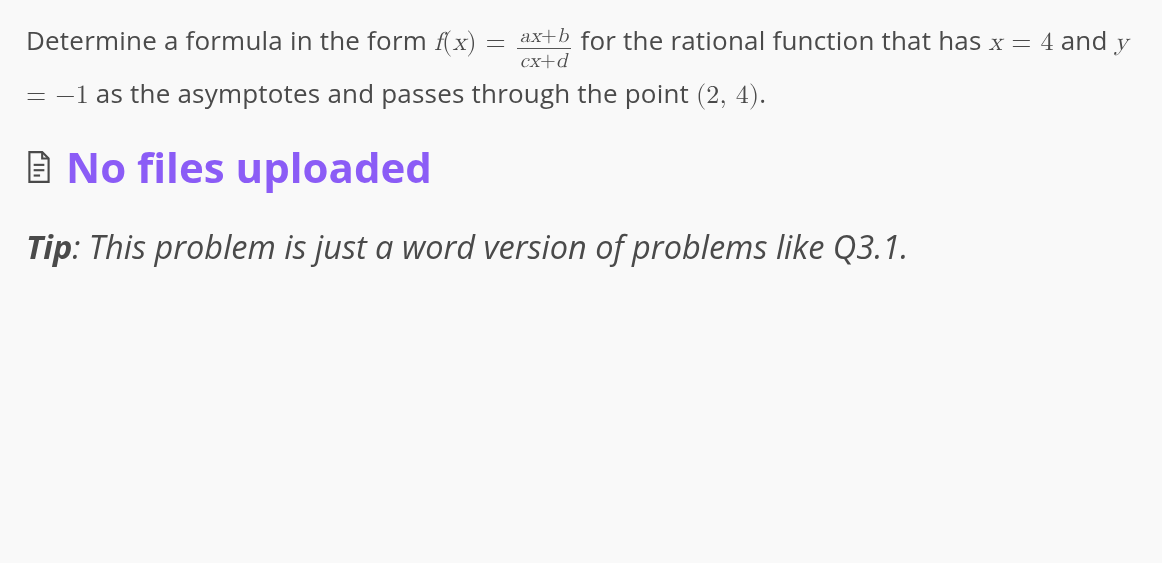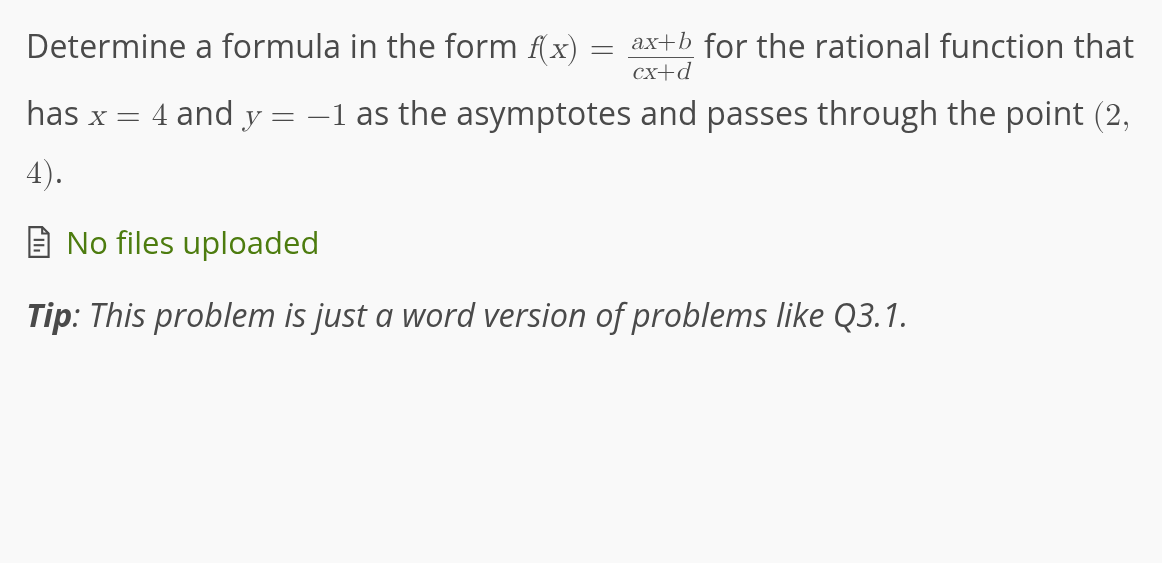--- a/index.html
+++ b/index.html
@@ -10,33 +10,32 @@
     body {
       width: 1162px;
       height: 563px;
       background: #f9f9f9;
       font-family: "Open Sans", "Segoe UI", Roboto, Arial, sans-serif;
       color: #4a4a4a;
       padding: 18px 26px;
       overflow: hidden;
     }
     .problem {
-      font-size: 32px;
+      font-size: 26px;
       line-height: 1.72;
       letter-spacing: 0.2px;
     }
     .math {
       font-family: "Cambria Math", "Latin Modern Math", "STIX Two Math", Georgia, serif;
     }
     .mi { font-style: italic; }
     .fn { font-style: italic; }
     .frac {
       display: inline-block;
       vertical-align: -0.66em;
-      text-align: center;
       margin: 0 2px;
       line-height: 1;
     }
     .frac .num,
     .frac .den {
       display: block;
       font-size: 0.78em;
       padding: 0 3px;
     }
     .frac .num { border-bottom: 1.6px solid #555; padding-bottom: 2px; }
@@ -49,22 +48,23 @@
       margin-top: 20px;
       margin-bottom: 26px;
     }
     .upload-icon {
       width: 26px;
       height: 32px;
       flex: 0 0 auto;
       color: #4a4a4a;
     }
     .upload-text {
-      font-size: 31px;
-      color: #4d7c0f;
+      font-size: 42px;
+      color: #8b5cf6;
+      font-weight: bold;
     }
     .tip {
       font-size: 32.5px;
       font-style: italic;
       line-height: 1.62;
     }
     .tip .tip-label {
       font-weight: 700;
       font-style: italic;
     }

